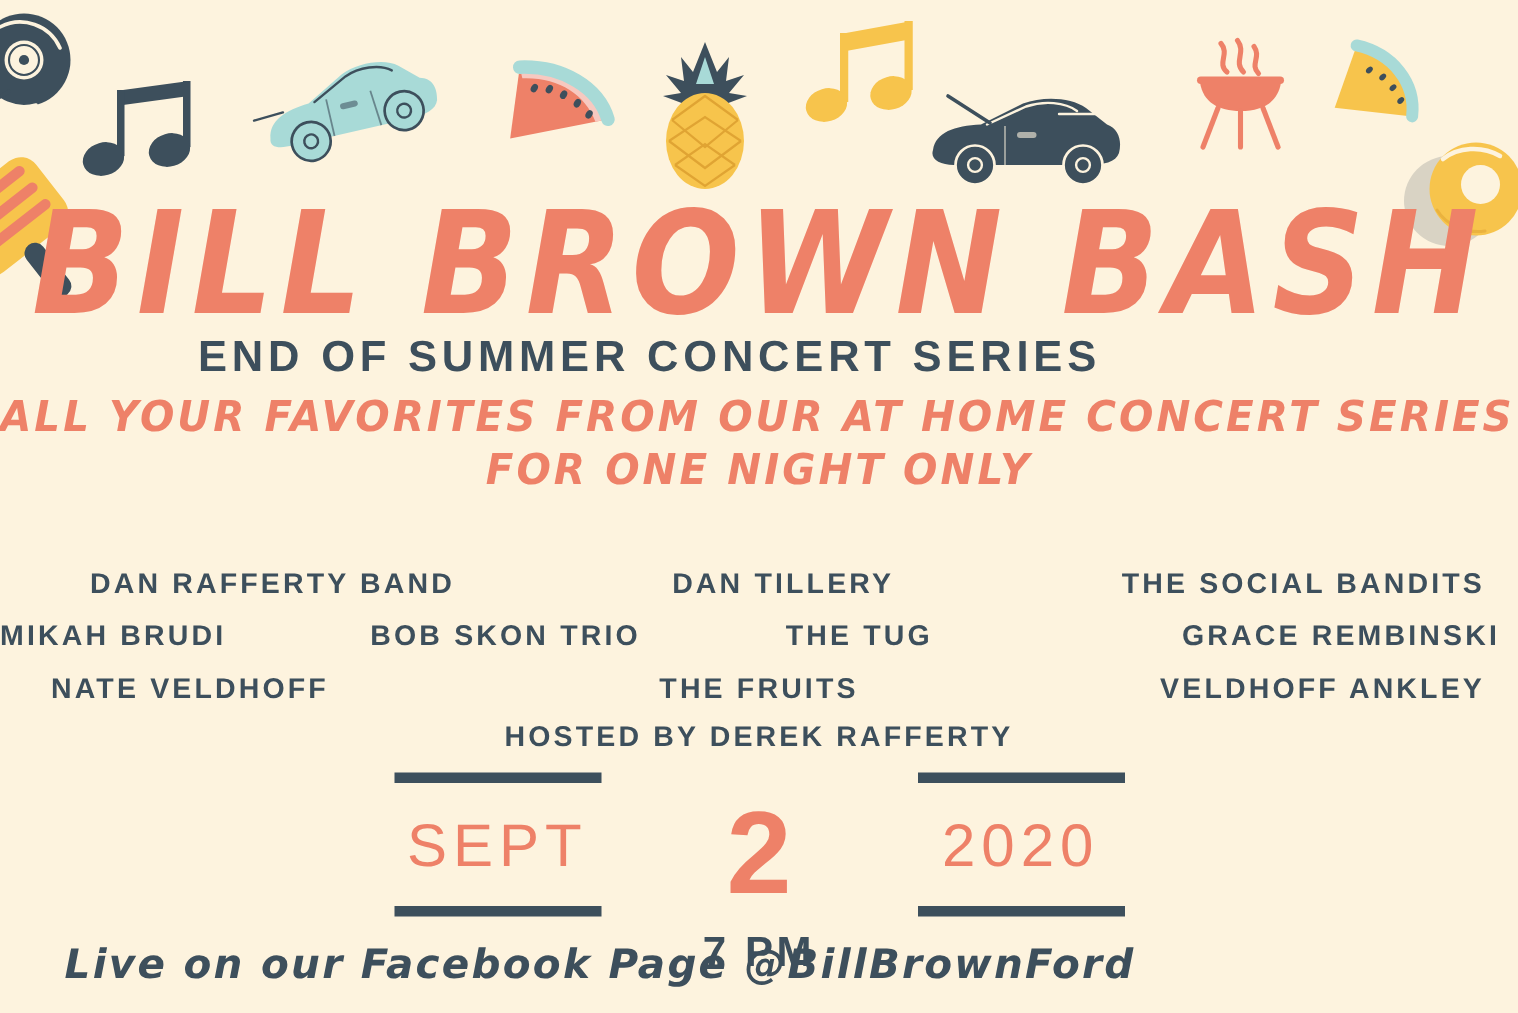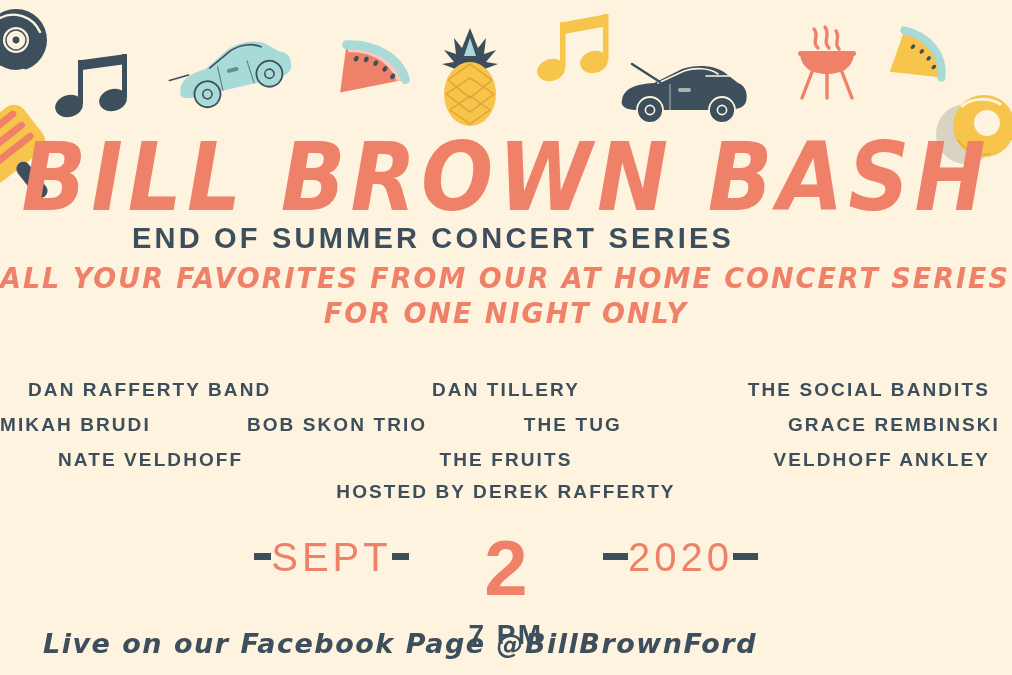--- a/index.html
+++ b/index.html
@@ -96,23 +96,23 @@
     font-family:"Liberation Sans", sans-serif;
     font-size:19px;
     font-weight:700;
     letter-spacing:2.1px;
     color:#3D4F5C;
     white-space:nowrap;
   }
   .al-left   { text-align:left; }
   .al-center { text-align:center; }
   .al-right  { text-align:right; }
-  .pad-l-28  { padding-left:28px; }
+  .pad-l-28  { padding-left:28px;margin-left:32px; }
   .pad-r-22  { padding-right:22px; }
-  .row3-left { padding-left:58px; }
+  .row3-left { padding-left:34px; }
 
   .hosted-wrap {
     position:absolute; top:481px; left:0; width:1012px; text-align:center;
   }
   .hosted {
     font-family:"Liberation Sans", sans-serif;
     font-size:19px;
     font-weight:700;
     letter-spacing:2.1px;
     color:#3D4F5C;
@@ -122,21 +122,21 @@
   
   .date-block {
     position:absolute;
     top:515px; left:0; width:1012px;
     display:flex;
     justify-content:center;
     align-items:flex-start;
   }
   .date-col {
     display:flex;
-    flex-direction:row;
+    flex-direction:column;
     align-items:center;
     width:155px;
   }
   .rule {
     width:138px; height:7px;
     background:#3D4F5C;
   }
   .date-word {
     font-family:"Liberation Sans", sans-serif;
     font-size:40px;

